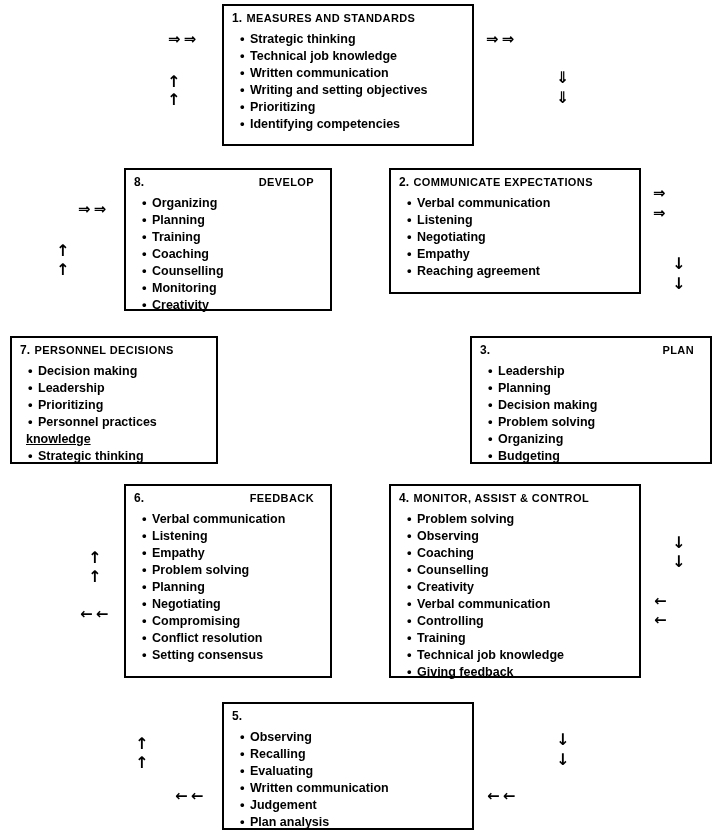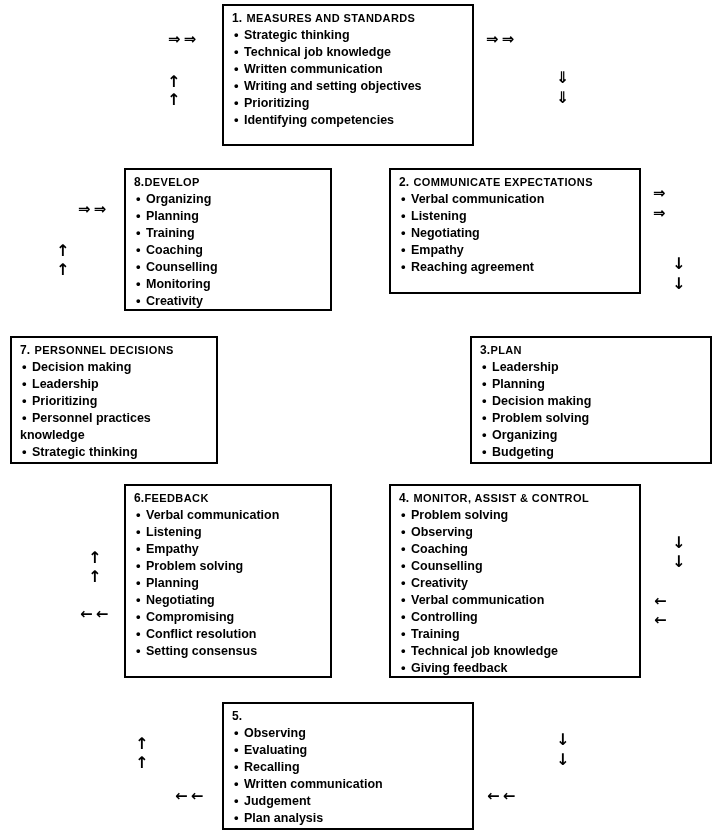--- a/index.html
+++ b/index.html
@@ -43,48 +43,49 @@
   }
   .box-title {
     font-weight: bold;
     font-size: 11px;
     text-transform: uppercase;
     letter-spacing: 0.4px;
   }
   
   .head-center .box-title {
     flex: 1;
-    text-align: left;
+    text-align: right;
     padding-right: 10px;
   }
   .head-inline .box-num {
     margin-right: 4px;
   }
   ul.items {
     list-style: none;
-    margin: 0;
+    margin: 6px;
     padding: 0;
   }
   ul.items li {
     font-size: 12.5px;
     line-height: 17px;
     font-weight: bold;
     white-space: nowrap;
     position: relative;
     padding-left: 12px;
   }
   ul.items li.bulleted::before {
     content: "\2022";
     position: absolute;
     left: 2px;
     top: -1px;
     font-size: 13px;
   }
   ul.items li.nobullet {
     padding-left: 0;
+    text-decoration: underline;
   }
   .arrow {
     position: absolute;
     font-weight: bold;
     line-height: 1;
     color: #000000;
     font-family: "DejaVu Sans", sans-serif;
   }
   .arrow.h {
     font-size: 15px;
@@ -210,22 +211,22 @@
       <li class="bulleted">Giving feedback</li>
     </ul>
   </div>
 
   <div class="box" style="left:222px; top:702px; width:252px; height:128px;">
     <div class="box-head head-center">
       <span class="box-num">5.</span>
     </div>
     <ul class="items">
       <li class="bulleted">Observing</li>
+      <li class="bulleted">Recalling</li>
       <li class="bulleted">Evaluating</li>
-      <li class="bulleted">Recalling</li>
       <li class="bulleted">Written communication</li>
       <li class="bulleted">Judgement</li>
       <li class="bulleted">Plan analysis</li>
     </ul>
   </div>
 
   <div class="arrow h" style="left:168px; top:32px;">⇒ ⇒</div>
   <div class="arrow h" style="left:486px; top:32px;">⇒ ⇒</div>
   <div class="arrow v" style="left:167px; top:74px;">↑</div>
   <div class="arrow v" style="left:167px; top:92px;">↑</div>

